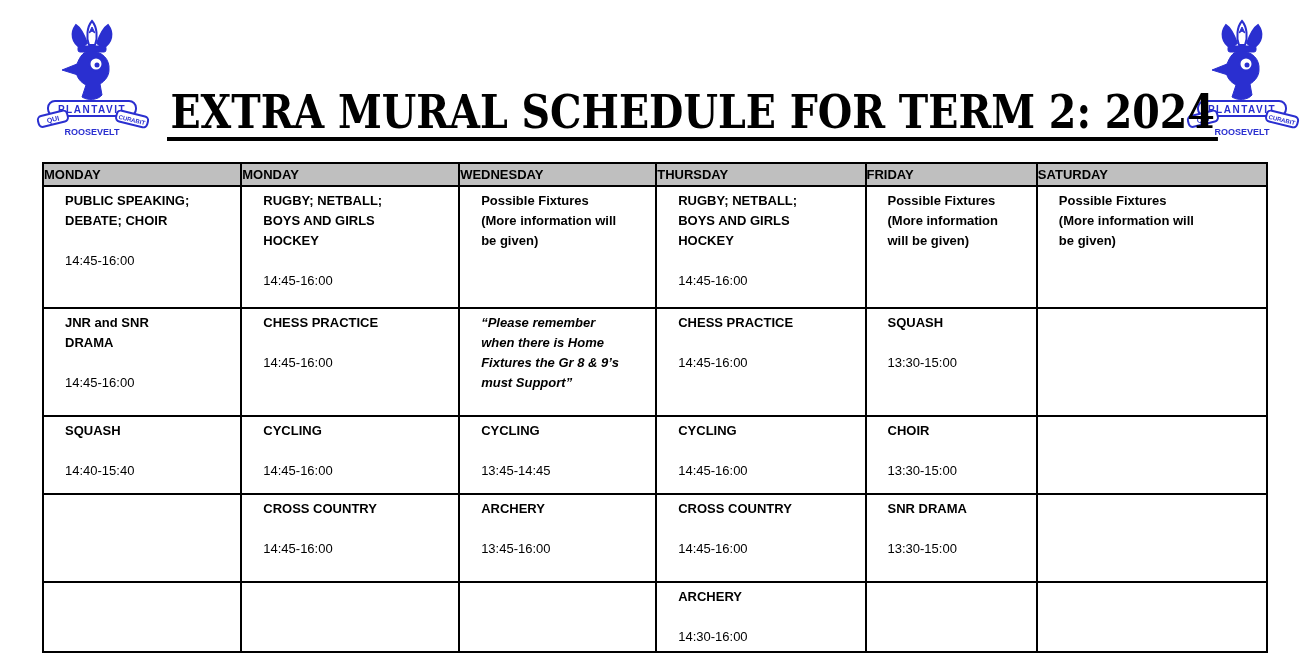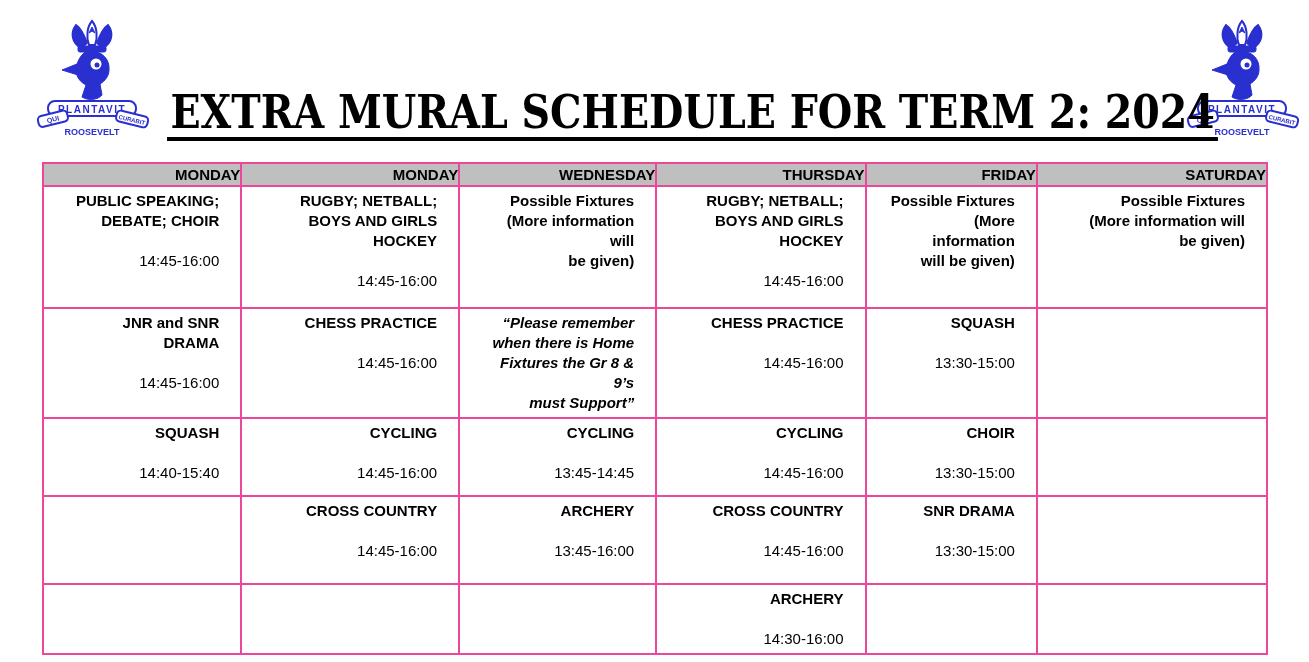--- a/index.html
+++ b/index.html
@@ -34,36 +34,36 @@
   }
 
   
   table.schedule {
     position: absolute; left: 42px; top: 162px;
     width: 1226px;
     border-collapse: collapse;
     table-layout: fixed;
   }
   table.schedule th, table.schedule td {
-    border: 2px solid #ec4899;
-    text-align: right;
+    border: 2px solid #000000;
+    text-align: left;
     vertical-align: top;
-    font-size: 15px;
+    font-size: 13px;
   }
   table.schedule th {
     background: #bfbfbf;
     height: 23px;
     font-weight: bold;
     vertical-align: middle;
     line-height: 16px;
   }
   table.schedule td { padding: 4px 21px; }
 
   tbody tr:nth-child(1) td { height: 122px; }
-  tbody tr:nth-child(2) td { height: 93px; margin-top: 20px; }
+  tbody tr:nth-child(2) td { height: 108px; margin-top: 20px; }
   tbody tr:nth-child(3) td { height: 78px; }
   tbody tr:nth-child(4) td { height: 88px; }
   tbody tr:nth-child(5) td { height: 60px; }
 
   .activity {
     font-weight: bold;
     line-height: 20px;
     white-space: pre-line;
   }
   .activity.quote { font-style: italic; }

